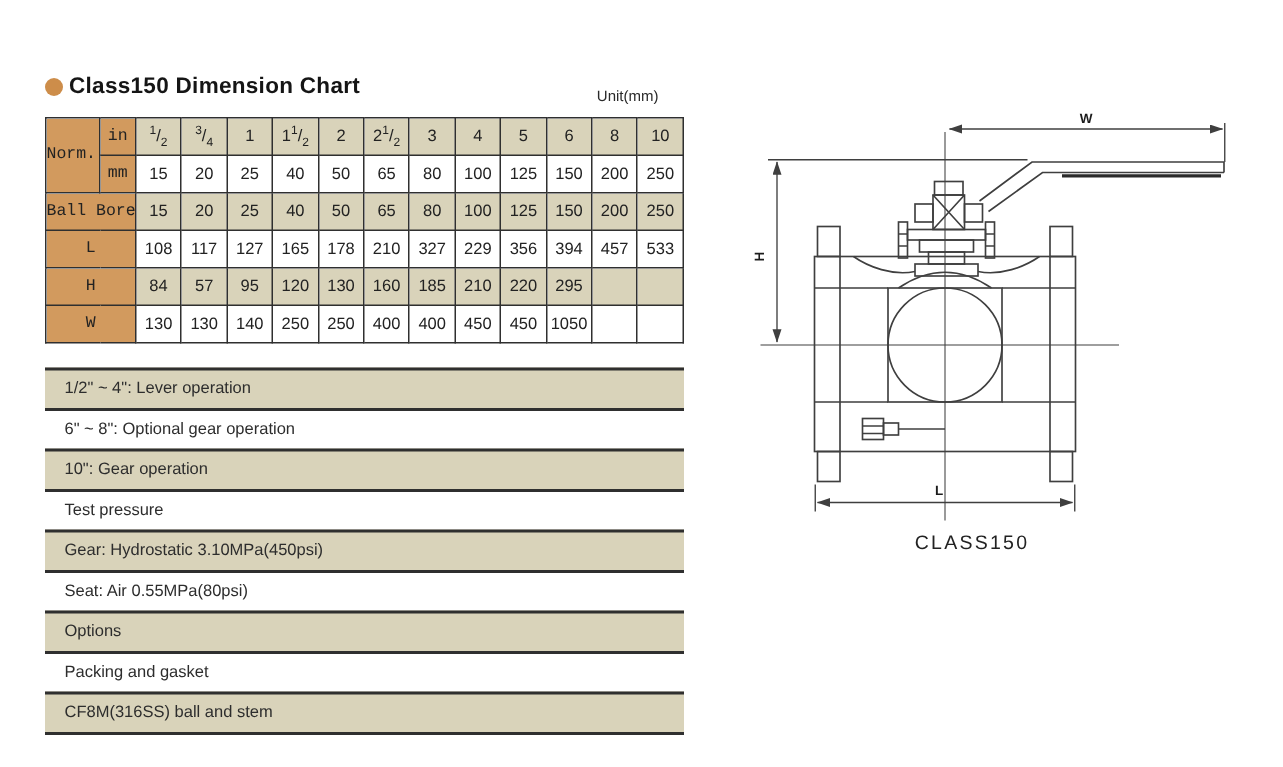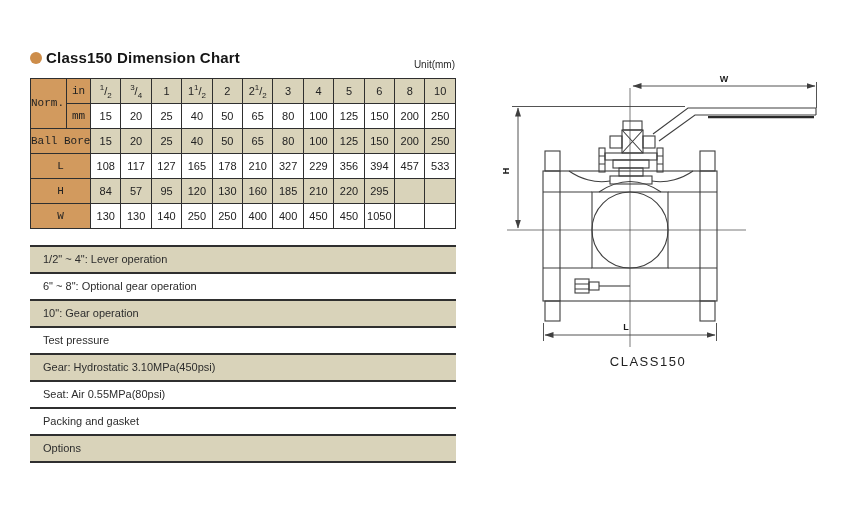--- a/index.html
+++ b/index.html
@@ -7,21 +7,21 @@
     --line:#2f2f2f; --dline:#3f3f3f;
   }
   html,body{margin:0;padding:0;background:#fff;}
   .page{position:relative;width:855px;height:511px;background:#ffffff;
         font-family:"Liberation Sans",sans-serif;overflow:hidden;margin-top:28px;}
   
   .left{position:absolute;left:30px;top:20px;width:426px;}
   .title-row{position:relative;height:21px;margin-bottom:9px;}
   .bullet{position:absolute;left:0;top:4px;width:12px;height:12px;border-radius:50%;background:var(--accent);}
   .title{position:absolute;left:16px;top:1px;margin:0;font-size:15px;font-weight:bold;color:#151515;letter-spacing:.2px;}
-  .unit{position:absolute;right:1px;bottom:-1px;font-size:10px;color:#2a2a2a;}
+  .unit{position:absolute;right:17px;bottom:-1px;font-size:10px;color:#2a2a2a;}
   table.dim{border-collapse:collapse;width:426px;table-layout:fixed;}
   table.dim td{border:1.6px solid var(--line);height:24px;text-align:center;vertical-align:middle;
         font-size:11px;color:#222;padding:0;overflow:hidden;white-space:nowrap;}
   td.hcell{background:var(--hdr);font-size:10px;color:#2d2215;white-space:normal;font-family:Liberation Mono, monospace;}
   td.corner{line-height:1.2;}
   td.vcell.shade{background:var(--stripe);}
   td.vcell.plain{background:#ffffff;}
   td.vcell sup{font-size:8px;line-height:0;}
   td.vcell sub{font-size:8px;line-height:0;}
   .notes{margin-top:16px;border-bottom:2px solid var(--line);}
@@ -161,22 +161,23 @@
         </tbody>
     </table>
 
     <div class="notes" id="notes">
         <div class="note shade">1/2" ~ 4": Lever operation</div>
         <div class="note">6" ~ 8": Optional gear operation</div>
         <div class="note shade">10": Gear operation</div>
         <div class="note">Test pressure</div>
         <div class="note shade">Gear: Hydrostatic 3.10MPa(450psi)</div>
         <div class="note">Seat: Air 0.55MPa(80psi)</div>
+        <div class="note shade">Options</div>
         <div class="note">Packing and gasket</div>
-        <div class="note shade">Options</div>
+        <div class="note shade">CF8M(316SS) ball and stem</div>
       </div>
   </div>
 
   <div class="right">
     <svg width="360" height="330" viewBox="0 0 360 330">
       <defs>
         <marker id="arr" markerWidth="10" markerHeight="8" refX="8.5" refY="3" orient="auto-start-reverse" markerUnits="userSpaceOnUse">
           <path d="M0 0 L9 3 L0 6 Z" fill="#3f3f3f"></path>
         </marker>
       </defs>

